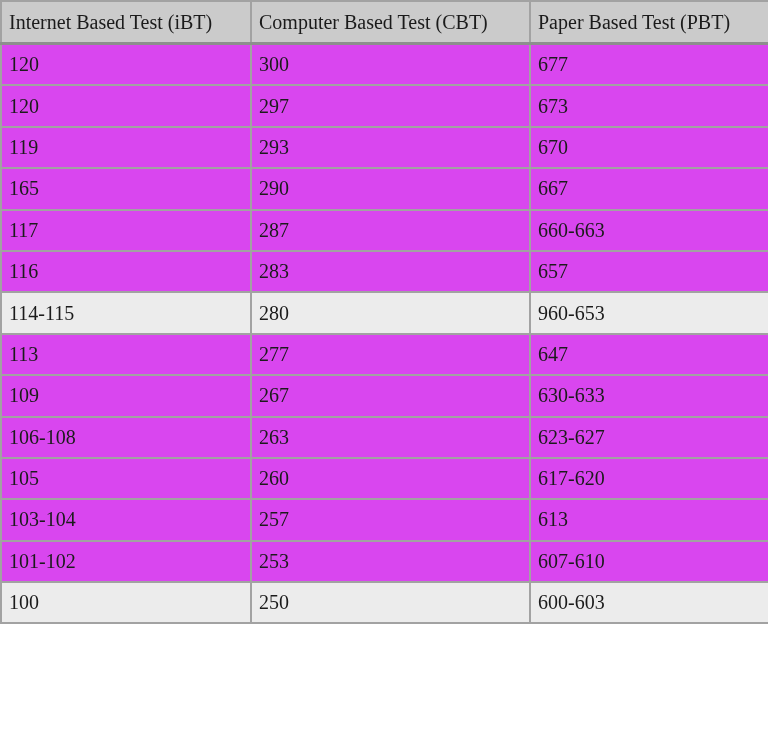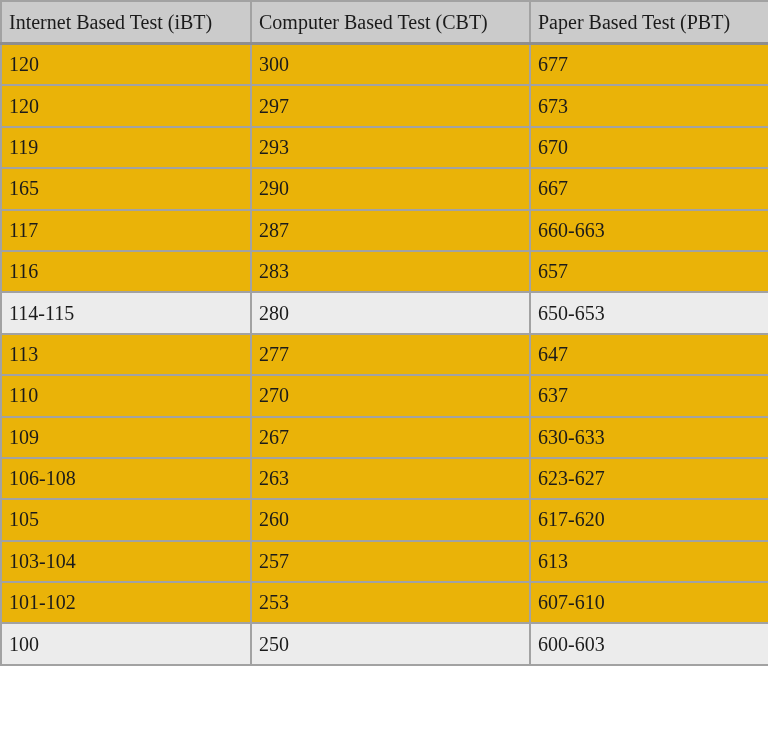--- a/index.html
+++ b/index.html
@@ -31,21 +31,21 @@
     white-space: nowrap;
     overflow: hidden;
     margin-left: 28px;
   }
   table.score-table thead th {
     background: var(--header-bg, #cbcbcb);
     height: 40px;
     border-bottom: 3px solid var(--header-border, #8e8e8e);
   }
   table.score-table tbody td {
-    background: #eab308;
+    background: #d946ef;
     height: 39.4px;
   }
   table.score-table tbody tr.hl td {
     background: var(--hl-bg, #ececec);
   }
   col.c1 { width: 250px; }
   col.c2 { width: 279px; }
   col.c3 { width: 239px; }
 </style>
 </head>
@@ -91,31 +91,26 @@
         <td>660-663</td>
       </tr>
       <tr>
         <td>116</td>
         <td>283</td>
         <td>657</td>
       </tr>
       <tr class="hl">
         <td>114-115</td>
         <td>280</td>
-        <td>650-653</td>
+        <td>960-653</td>
       </tr>
       <tr>
         <td>113</td>
         <td>277</td>
         <td>647</td>
-      </tr>
-      <tr>
-        <td>110</td>
-        <td>270</td>
-        <td>637</td>
       </tr>
       <tr>
         <td>109</td>
         <td>267</td>
         <td>630-633</td>
       </tr>
       <tr>
         <td>106-108</td>
         <td>263</td>
         <td>623-627</td>

